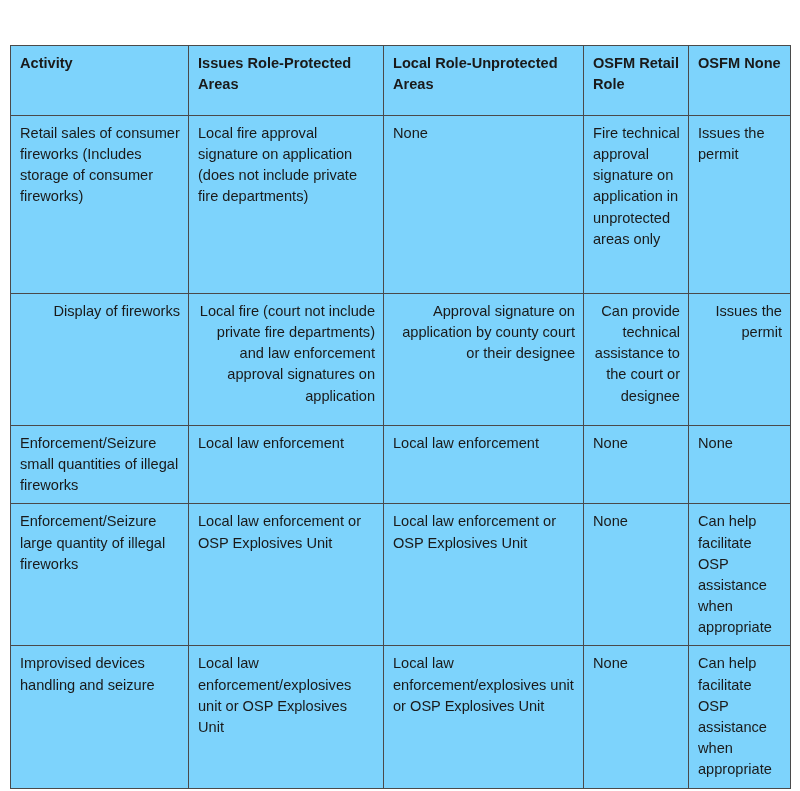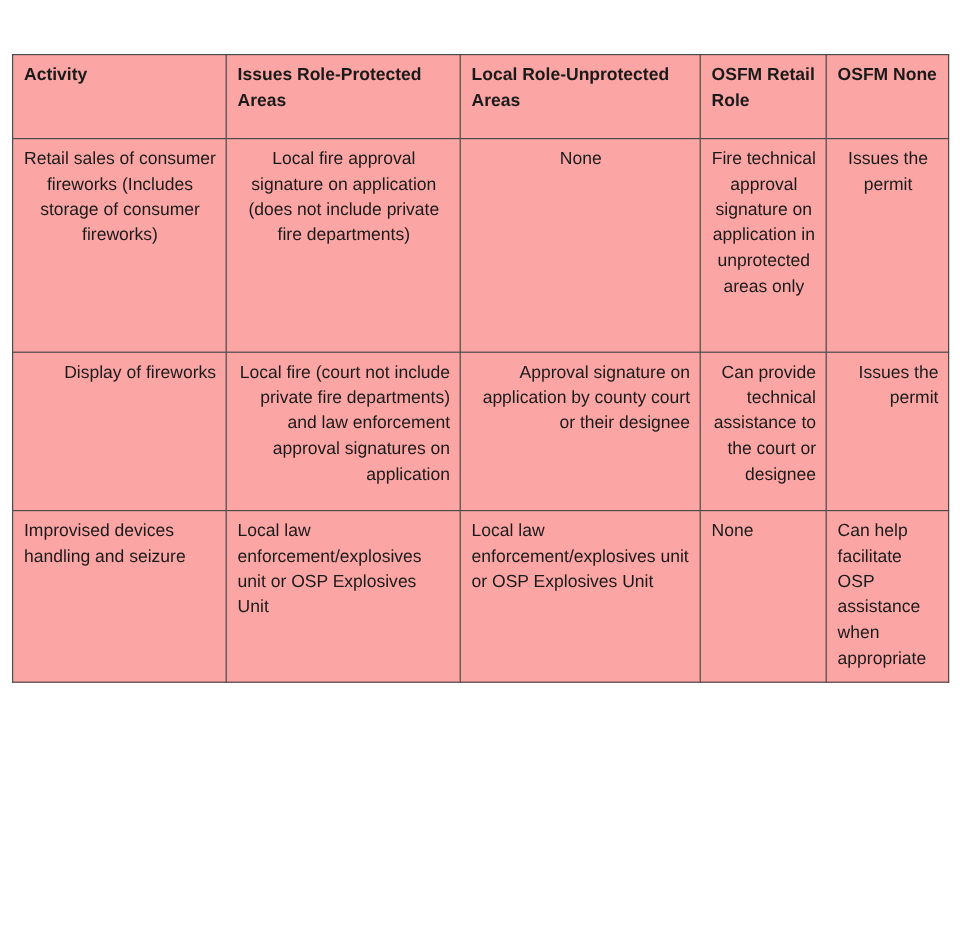--- a/index.html
+++ b/index.html
@@ -23,21 +23,21 @@
   .table-wrap {
     position: absolute;
     left: 10px;
     top: 45px;
     width: 780px;
   }
   table.role-table {
     border-collapse: collapse;
     table-layout: fixed;
     width: 780px;
-    background: #fca5a5;
+    background: #7dd3fc;
   }
   table.role-table td,
   table.role-table th {
     border: 1.4px solid #4a4a4a;
     vertical-align: top;
     text-align: left;
     padding: 7px 8px 7px 9px;
     font-size: 14.6px;
     line-height: 1.45;
     font-weight: normal;
@@ -49,21 +49,21 @@
     font-weight: bold;
   }
   
   col.c1 { width: 178px; }
   col.c2 { width: 195px; }
   col.c3 { width: 200px; }
   col.c4 { width: 105px; }
   col.c5 { width: 102px; }
 
   tr.r-head th { height: 55px; }
-  tr.r0 td { height: 163px; text-align: center; }
+  tr.r0 td { height: 163px; }
   tr.r1 td { height: 117px; text-align: right; }
   tr.r2 td { height: 59px; }
   tr.r3 td { height: 115px; }
   tr.r4 td { height: 128px; }
 </style>
 </head>
 <body>
 
 <div class="page">
   <div class="table-wrap">
@@ -92,20 +92,34 @@
           <td>Fire technical approval signature on application in unprotected areas only</td>
           <td>Issues the permit</td>
         </tr>
         <tr class="r1">
           <td>Display of fireworks</td>
           <td>Local fire (court not include private fire departments) and law enforcement approval signatures on application</td>
           <td>Approval signature on application by county court or their designee</td>
           <td>Can provide technical assistance to the court or designee</td>
           <td>Issues the permit</td>
         </tr>
+        <tr class="r2">
+          <td>Enforcement/Seizure small quantities of illegal fireworks</td>
+          <td>Local law enforcement</td>
+          <td>Local law enforcement</td>
+          <td>None</td>
+          <td>None</td>
+        </tr>
+        <tr class="r3">
+          <td>Enforcement/Seizure large quantity of illegal fireworks</td>
+          <td>Local law enforcement or OSP Explosives Unit</td>
+          <td>Local law enforcement or OSP Explosives Unit</td>
+          <td>None</td>
+          <td>Can help facilitate OSP assistance when appropriate</td>
+        </tr>
         <tr class="r4">
           <td>Improvised devices handling and seizure</td>
           <td>Local law enforcement/explosives unit or OSP Explosives Unit</td>
           <td>Local law enforcement/explosives unit or OSP Explosives Unit</td>
           <td>None</td>
           <td>Can help facilitate OSP assistance when appropriate</td>
         </tr>
       </tbody>
     </table>
   </div>

